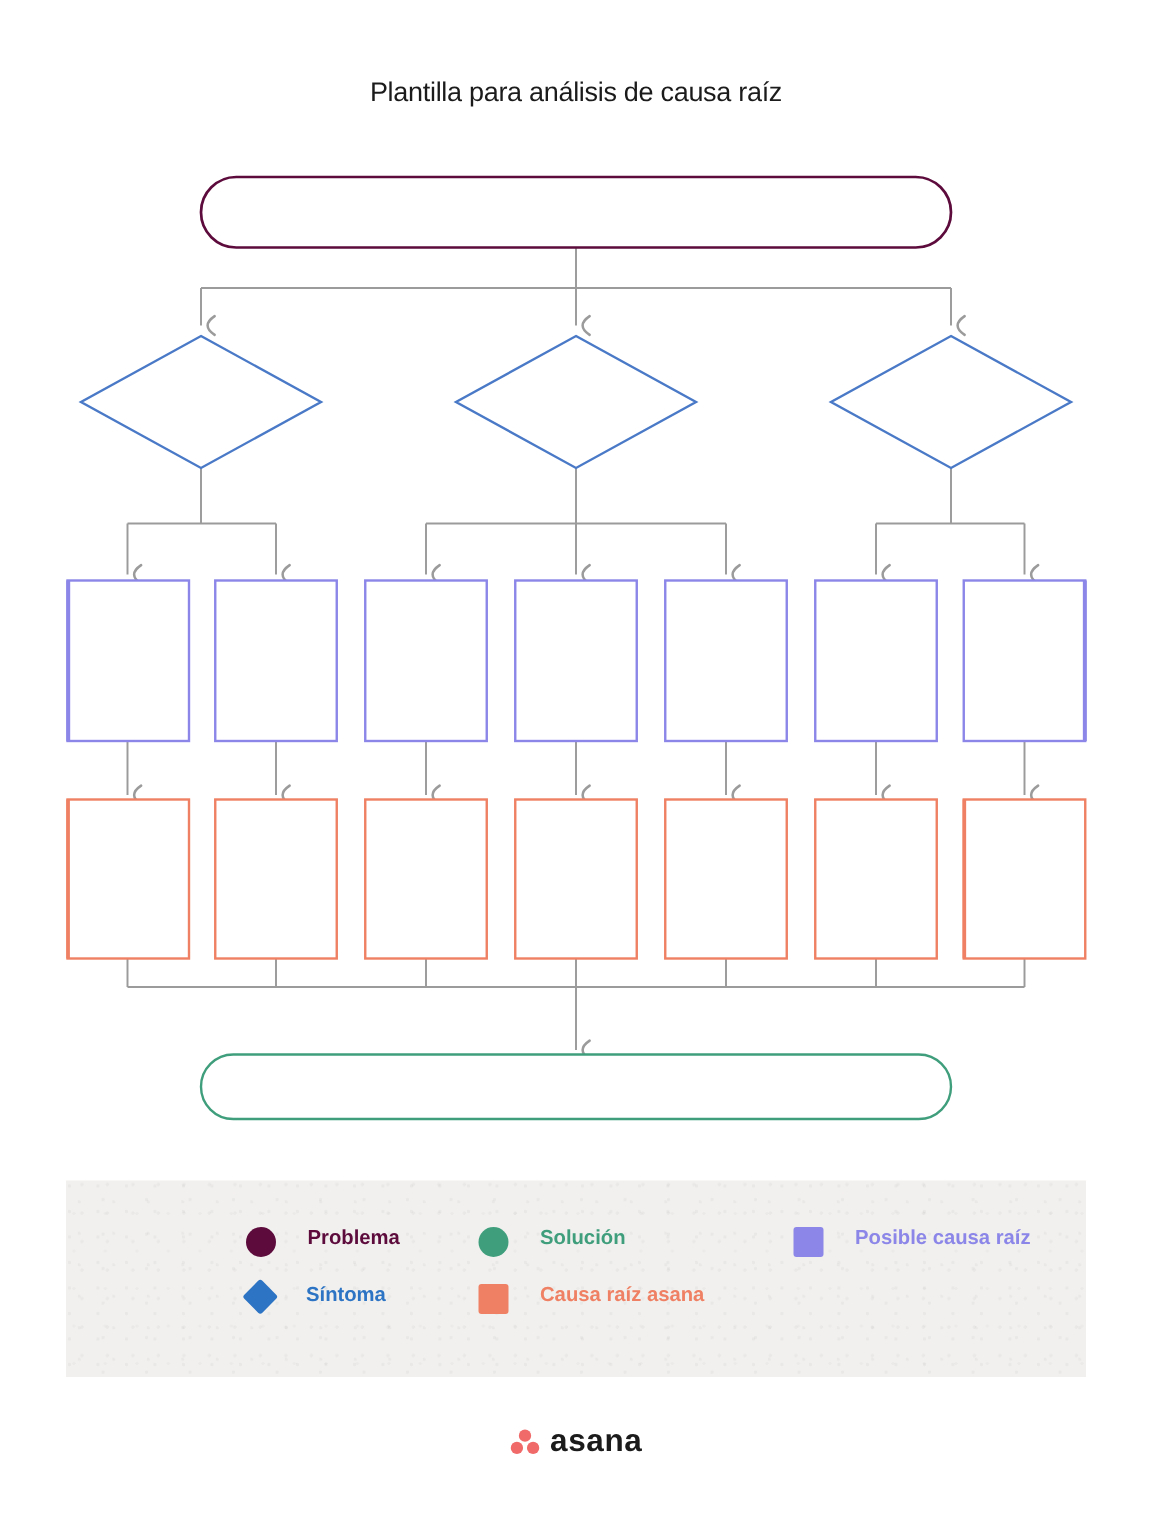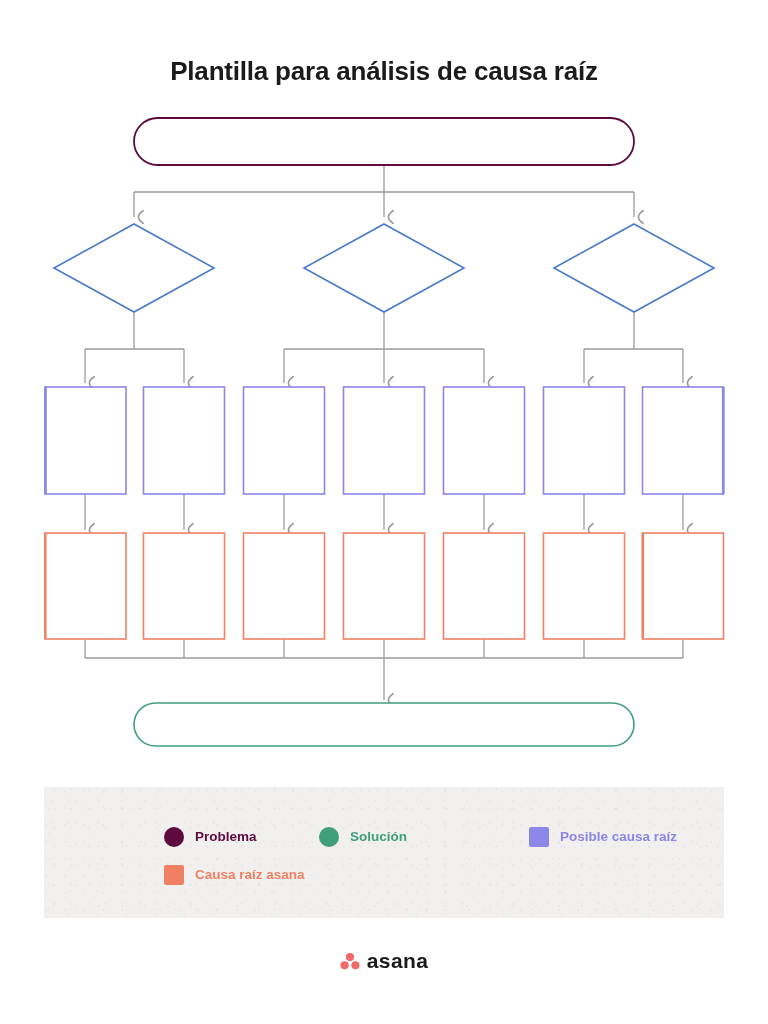--- a/index.html
+++ b/index.html
@@ -22,22 +22,22 @@
     background: #ffffff;
   }
 
   
   #page-title {
     position: absolute;
     left: 0;
     top: 38px;
     width: 768px;
     text-align: center;
-    font-size: 26px;
-    font-weight: 700;
+    font-size: 18px;
+    font-weight: 400;
     letter-spacing: -0.2px;
     color: #1b1b1b;
     line-height: 1.25;
   }
 
   
   #diagram {
     position: absolute;
     left: 0;
     top: 0;
@@ -67,22 +67,21 @@
     left: 120px;
     top: 31px;
     width: 530px;
     display: grid;
     grid-template-columns: 155px 210px 160px;
     grid-auto-rows: 38px;
     align-items: center;
   }
   .legend-item {
     display: flex;
-    align-items: center;
-    gap: 11px;
+    gap: 21px;
     height: 38px;
   }
   .legend-item.empty { visibility: hidden; }
   .legend-label {
     font-size: 13.5px;
     font-weight: 700;
     white-space: nowrap;
     line-height: 1;
   }
   .swatch { flex: 0 0 auto; display: block; }
@@ -270,20 +269,24 @@
       <div class="legend-item">
         <span class="swatch circle" style="background:#3f9e7c"></span>
         <span class="legend-label" style="color:#3f9e7c">Solución</span>
       </div>
 
       <div class="legend-item">
         <span class="swatch square" style="background:#8b86e8"></span>
         <span class="legend-label" style="color:#8b86e8">Posible causa raíz</span>
       </div>
 
+      <div class="legend-item">
+        <span class="swatch diamond" style="background:#2d74c4"></span>
+        <span class="legend-label" style="color:#2d74c4">Síntoma</span>
+      </div>
 
       <div class="legend-item">
         <span class="swatch square" style="background:#ef8063"></span>
         <span class="legend-label" style="color:#ef8063">Causa raíz asana</span>
       </div>
 
       <div class="legend-item empty"></div>
     </div>
   </div>
 

